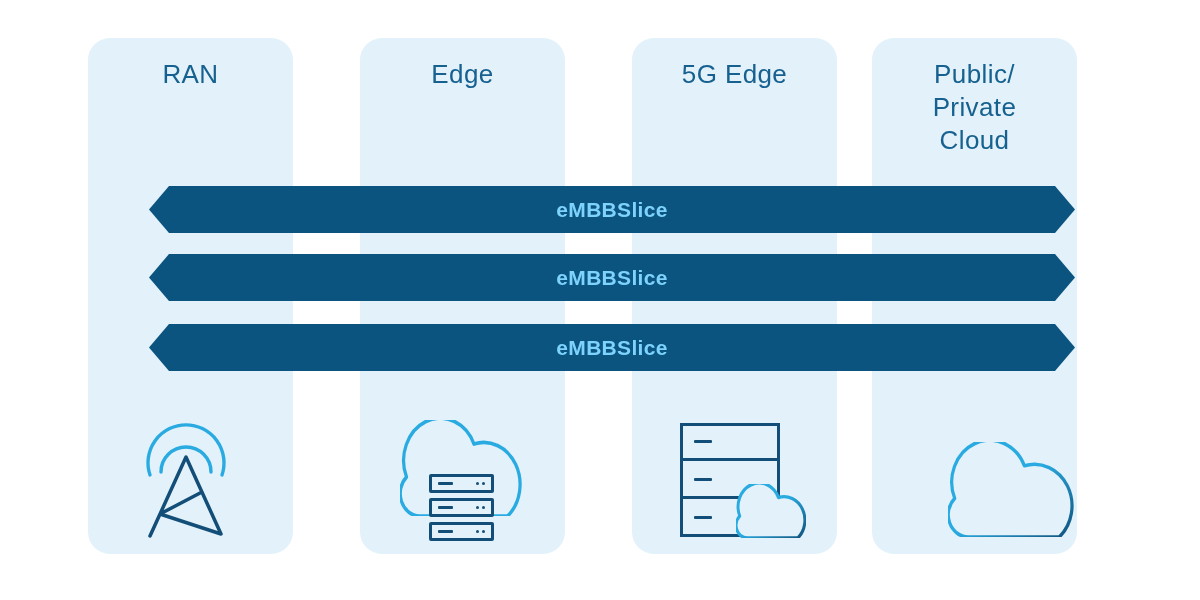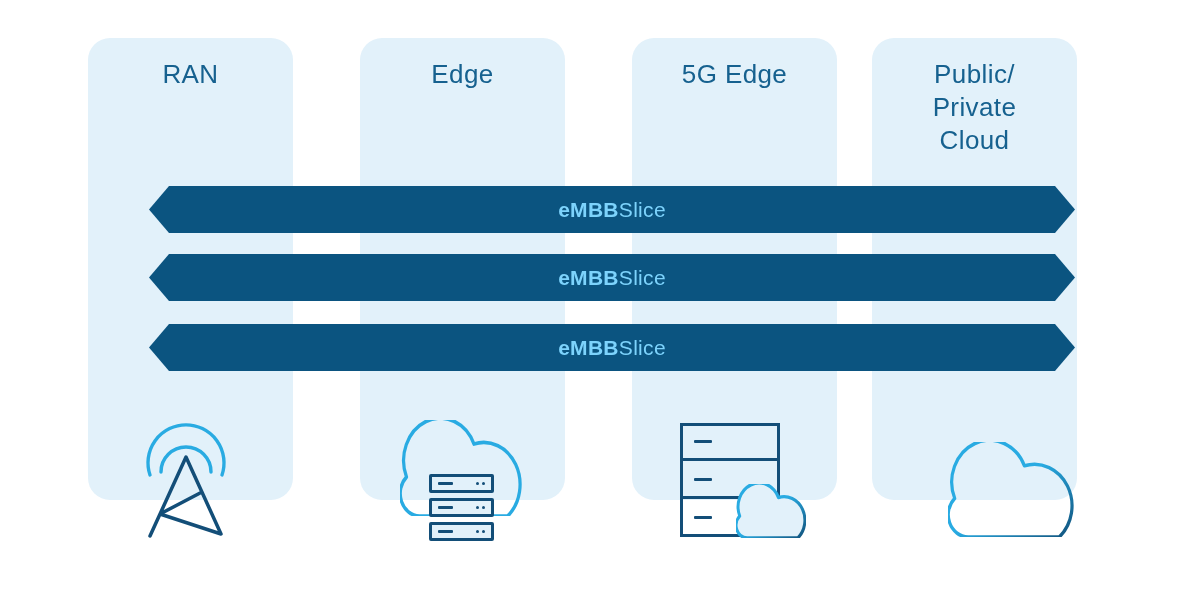--- a/index.html
+++ b/index.html
@@ -1,37 +1,37 @@
 <!DOCTYPE html>
 <html><head>
 <meta charset="utf-8">
 <style>
   html,body{margin:0;padding:0;}
   body{
     width:1200px;height:600px;background:#ffffff;position:relative;overflow:hidden;
     font-family:"Liberation Sans", sans-serif;
   }
   .column{
-    position:absolute;top:38px;width:205px;height:462px;
+    position:absolute;top:38px;width:205px;height:516px;
     background:#E2F1FA;border-radius:22px;z-index:1;
   }
   .c0{left:88px}.c1{left:360px}.c2{left:632px}.c3{left:872px}
   .col-title{
     margin-top:20px;text-align:center;font-size:26px;line-height:33px;
     color:#16618F;white-space:pre-line;letter-spacing:0.4px;font-weight:400;
   }
   .band{
     position:absolute;left:149px;width:926px;height:47px;background:#0B5480;z-index:2;
     clip-path:polygon(20px 0,calc(100% - 20px) 0,100% 50%,calc(100% - 20px) 100%,20px 100%,0 50%);
     display:flex;align-items:center;justify-content:center;
     color:#7dd3fc;font-size:21px;letter-spacing:0.3px;
   }
   .b0{top:186px}.b1{top:254px}.b2{top:324px}
   .band .acr{font-weight:bold;}
-  .band .suf{font-weight:normal;}
+  .band .suf{font-weight:bold;}
   .icon-abs{position:absolute;z-index:2;}
   
   .server{
     position:absolute;left:429px;width:65px;height:19px;box-sizing:border-box;
     border:3px solid #134E78;background:#E2F1FA;border-radius:2px;z-index:3;
     display:flex;align-items:center;justify-content:space-between;padding:0 6px;
   }
   .s0{top:474px}.s1{top:498px}.s2{top:522px}
   .server .dash{width:15px;height:3px;background:#134E78;border-radius:1px;}
   .server .dots{display:flex;gap:3px;}

